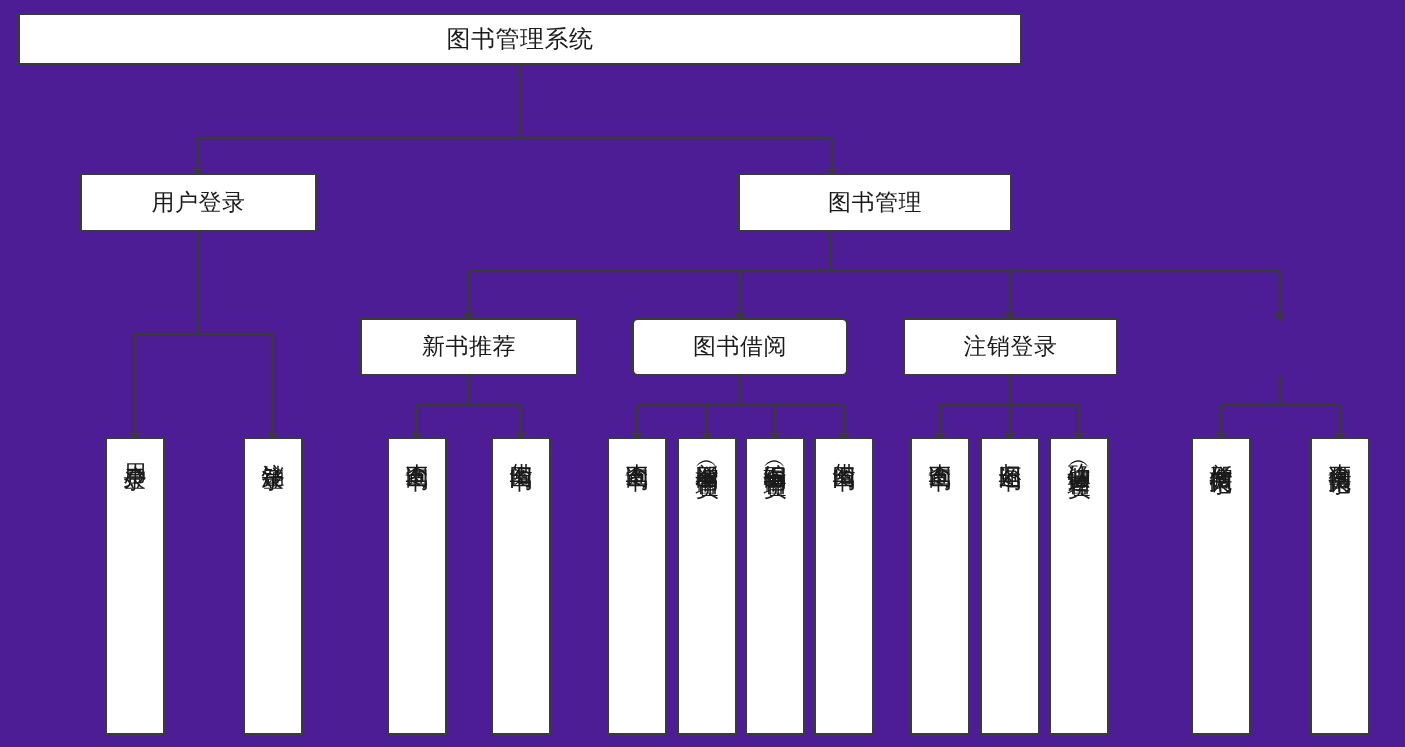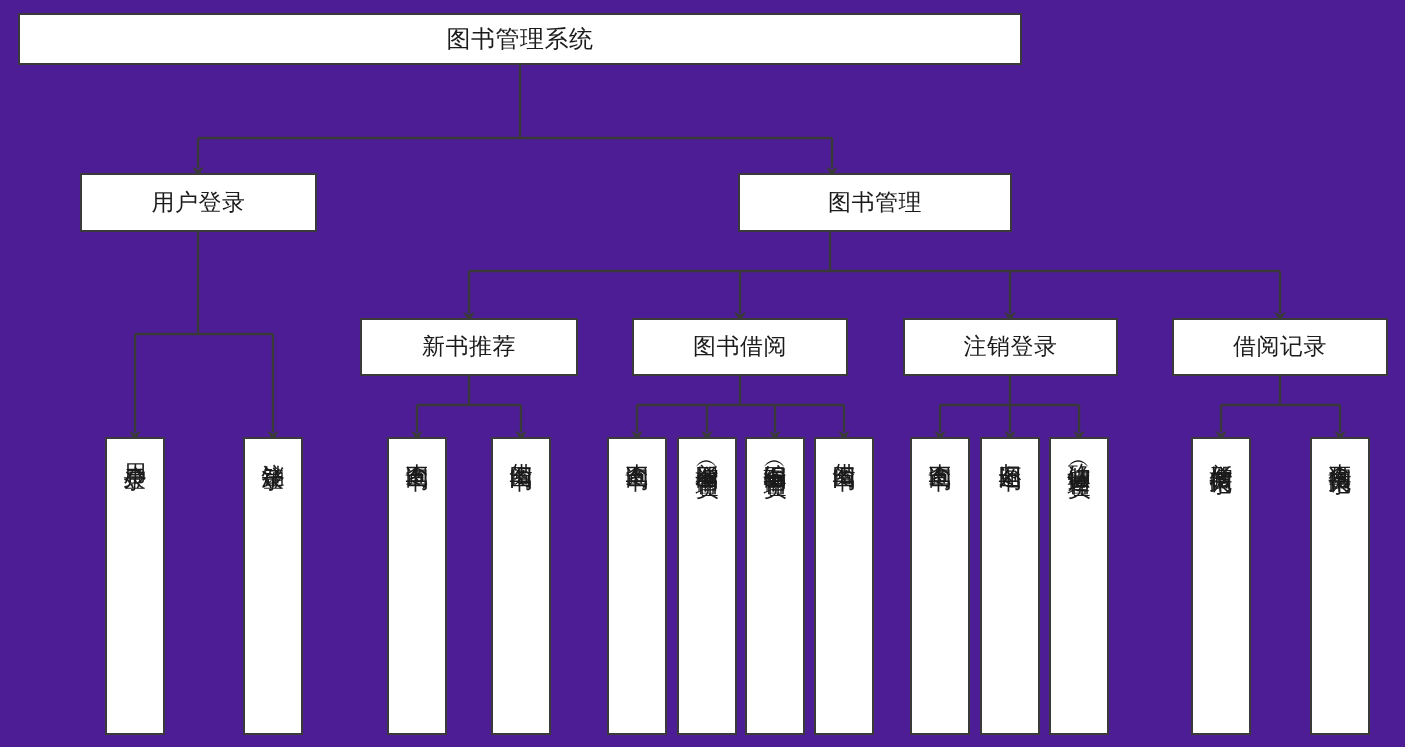--- a/index.html
+++ b/index.html
@@ -140,29 +140,26 @@
   <div class="node horiz" style="left:80px; top:173px; width:237px; height:59px;">
     <span class="node-label">用户登录</span>
   </div>
   <div class="node horiz" style="left:720px; top:173px; width:274px; height:59px;margin-left:18px;">
     <span class="node-label">图书管理</span>
   </div>
 
   <div class="node horiz" style="left:360px; top:318px; width:218px; height:58px;">
     <span class="node-label">新书推荐</span>
   </div>
-  <div class="node horiz" style="left:632px; top:318px; width:216px; height:58px;">
+  <div class="node horiz" style="left:632px; top:318px; width:216px; height:58px;border-radius:6px;">
     <span class="node-label">图书借阅</span>
   </div>
   <div class="node horiz" style="left:903px; top:318px; width:215px; height:58px;">
     <span class="node-label">注销登录</span>
   </div>
-  <div class="node horiz" style="left:1172px; top:318px; width:216px; height:58px;">
-    <span class="node-label">借阅记录</span>
-  </div>
 
   <div class="node vert" style="left:105px; top:437px; width:60px; height:298px;">
     <span class="node-label">用户登录</span>
   </div>
   <div class="node vert" style="left:243px; top:437px; width:60px; height:298px;">
     <span class="node-label">注销登录</span>
   </div>
 
   <div class="node vert" style="left:387px; top:437px; width:60px; height:298px;">
     <span class="node-label">查询图书</span>

